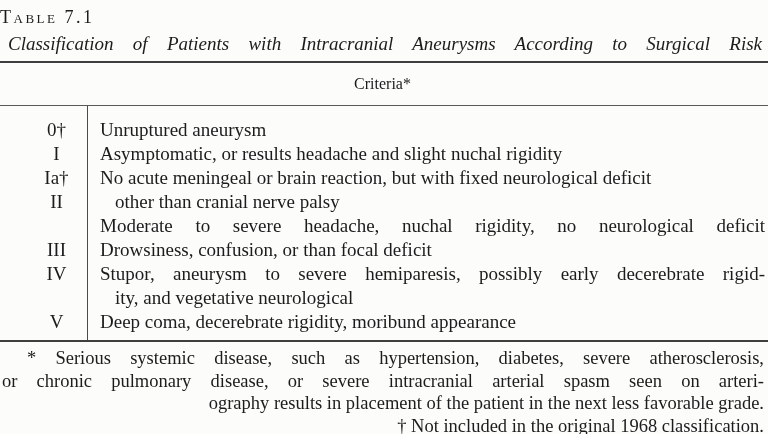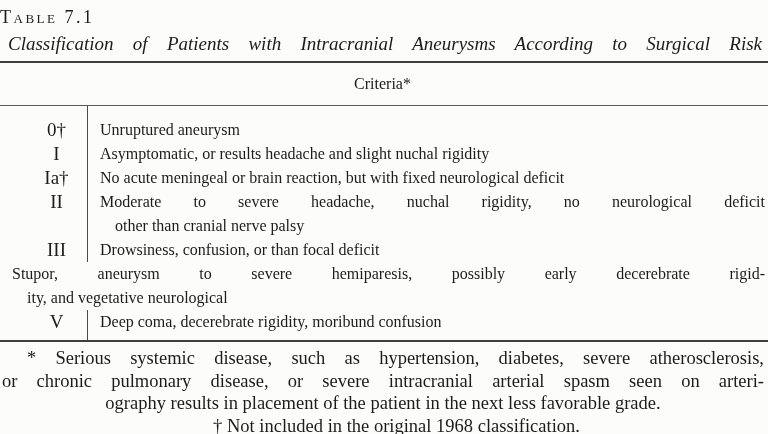--- a/index.html
+++ b/index.html
@@ -48,21 +48,21 @@
     border-right: 1px solid #4a4a4a;
     text-align: center;
     padding-left: 26px;
     font-size: 19px;
     line-height: 24px;
   }
   .crit-cell {
     flex: 1 1 auto;
     padding-left: 12px;
     padding-right: 3px;
-    font-size: 16px;
+    font-size: 19px;
     line-height: 24px;
   }
 
   .row.header { height: 42px; }
   .row.header .grade-cell {
     display: flex; align-items: center; justify-content: center;
     font-size: 16px; line-height: 16px;
   }
   .row.header .crit-cell {
     display: flex; align-items: center; justify-content: center;
@@ -79,21 +79,21 @@
   .crit-line:empty { display: none; }
   .crit-line.cont { padding-left: 15px; }
   .crit-line.stretch { text-align: justify; text-align-last: justify; }
 
   .footnotes {
     margin-top: 5px;
     padding: 0 4px 0 2px;
     font-size: 18.5px;
     line-height: 22.5px;
   }
-  .fn-line { display: block; text-align: center; }
+  .fn-line { display: block; text-align: right; }
   .fn-line.stretch { text-align: justify; text-align-last: justify; }
   .fn-line.indent { text-indent: 25px; }
   .fn-line.dagger { text-indent: 27px; }
 </style>
 </head>
 <body>
 
 <div class="page">
 
   <div class="table-number">Table 7.1</div>
@@ -129,44 +129,45 @@
       <div class="grade-cell">Ia†</div>
       <div class="crit-cell">
         <span class="crit-line">No acute meningeal or brain reaction, but with fixed neurological deficit</span>
 
       </div>
     </div>
 
     <div class="row">
       <div class="grade-cell">II</div>
       <div class="crit-cell">
+        <span class="crit-line cont">other than cranial nerve palsy</span>
         <span class="crit-line stretch">Moderate to severe headache, nuchal rigidity, no neurological deficit</span>
-        <span class="crit-line cont">other than cranial nerve palsy</span>
       </div>
     </div>
 
     <div class="row">
       <div class="grade-cell">III</div>
       <div class="crit-cell">
         <span class="crit-line">Drowsiness, confusion, or than focal deficit</span>
 
       </div>
     </div>
 
     <div class="row">
+      <div class="grade-cell">IV</div>
       <div class="crit-cell">
         <span class="crit-line stretch">Stupor, aneurysm to severe hemiparesis, possibly early decerebrate rigid-</span>
         <span class="crit-line cont">ity, and vegetative neurological</span>
       </div>
     </div>
 
     <div class="row">
       <div class="grade-cell">V</div>
       <div class="crit-cell">
-        <span class="crit-line">Deep coma, decerebrate rigidity, moribund confusion</span>
+        <span class="crit-line">Deep coma, decerebrate rigidity, moribund appearance</span>
 
       </div>
     </div>
 
   </div>
 
   <div class="hrule bottom"></div>
 
   <div class="footnotes">
     <span class="fn-line stretch indent">* Serious systemic disease, such as hypertension, diabetes, severe atherosclerosis,</span>

